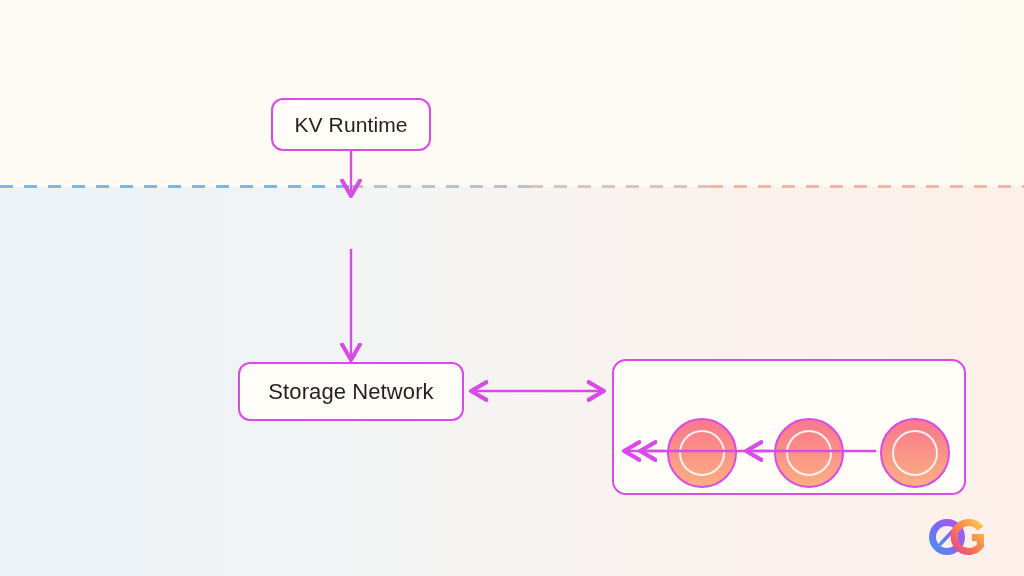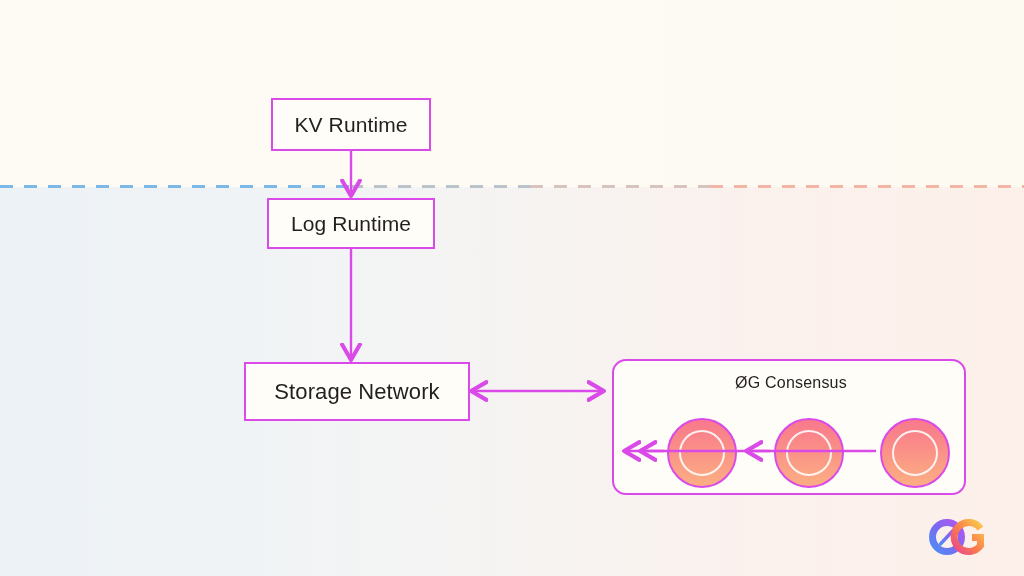--- a/index.html
+++ b/index.html
@@ -44,31 +44,31 @@
     position: absolute;
     top: 0;
     height: 3px;
   }
 
   
   .node {
     position: absolute;
     box-sizing: border-box;
     border: 2px solid #d94ae8;
-    border-radius: 0;
+    border-radius: 12px;
     background: #fffdf7;
     display: flex;
     align-items: center;
     justify-content: center;
     color: #231f20;
     letter-spacing: 0.1px;
   }
   #node-kv      { left: 271px; top: 98px;  width: 160px; height: 53px; font-size: 21px; }
   #node-log     { left: 267px; top: 198px; width: 168px; height: 51px; font-size: 21px; }
-  #node-storage { left: 238px; top: 362px; width: 226px; height: 59px; font-size: 22px; margin-left: 6px; }
+  #node-storage { left: 238px; top: 362px; width: 226px; height: 59px; font-size: 22px; }
 
   
   #consensus-box {
     position: absolute;
     left: 612px; top: 359px;
     width: 354px; height: 136px;
     box-sizing: border-box;
     border: 2px solid #d94ae8;
     border-radius: 14px;
     background: #fffdf7;
@@ -139,30 +139,26 @@
     <div class="seg" style="left:350px; width:180px; background:repeating-linear-gradient(90deg,#b9c3c9 0 13px,transparent 13px 24px);"></div>
     <div class="seg" style="left:530px; width:180px; background:repeating-linear-gradient(90deg,#d8c3bd 0 13px,transparent 13px 24px);"></div>
     <div class="seg" style="left:710px; width:314px; background:repeating-linear-gradient(90deg,#f3b6a4 0 13px,transparent 13px 24px);"></div>
   </div>
 
 
   <div id="node-kv" class="node">
     <span>KV Runtime</span>
   </div>
 
-  <div id="node-log" class="node">
-    <span>Log Runtime</span>
-  </div>
 
   <div id="node-storage" class="node">
     <span>Storage Network</span>
   </div>
 
   <div id="consensus-box">
-    <div id="consensus-title">ØG Consensus</div>
     <div class="consensus-node" style="left:53px;  top:57px;"></div>
     <div class="consensus-node" style="left:160px; top:57px;"></div>
     <div class="consensus-node" style="left:266px; top:57px;"></div>
   </div>
 
   <svg id="wires" viewBox="0 0 1024 576">
     <defs>
       <marker id="arrowEnd" markerWidth="9" markerHeight="9" refX="6.2" refY="4.5" orient="auto">
         <path d="M0.6,0.8 L7,4.5 L0.6,8.2" fill="none" stroke="#d94ae8" stroke-width="1.7" stroke-linecap="round" stroke-linejoin="round"></path>
       </marker>

